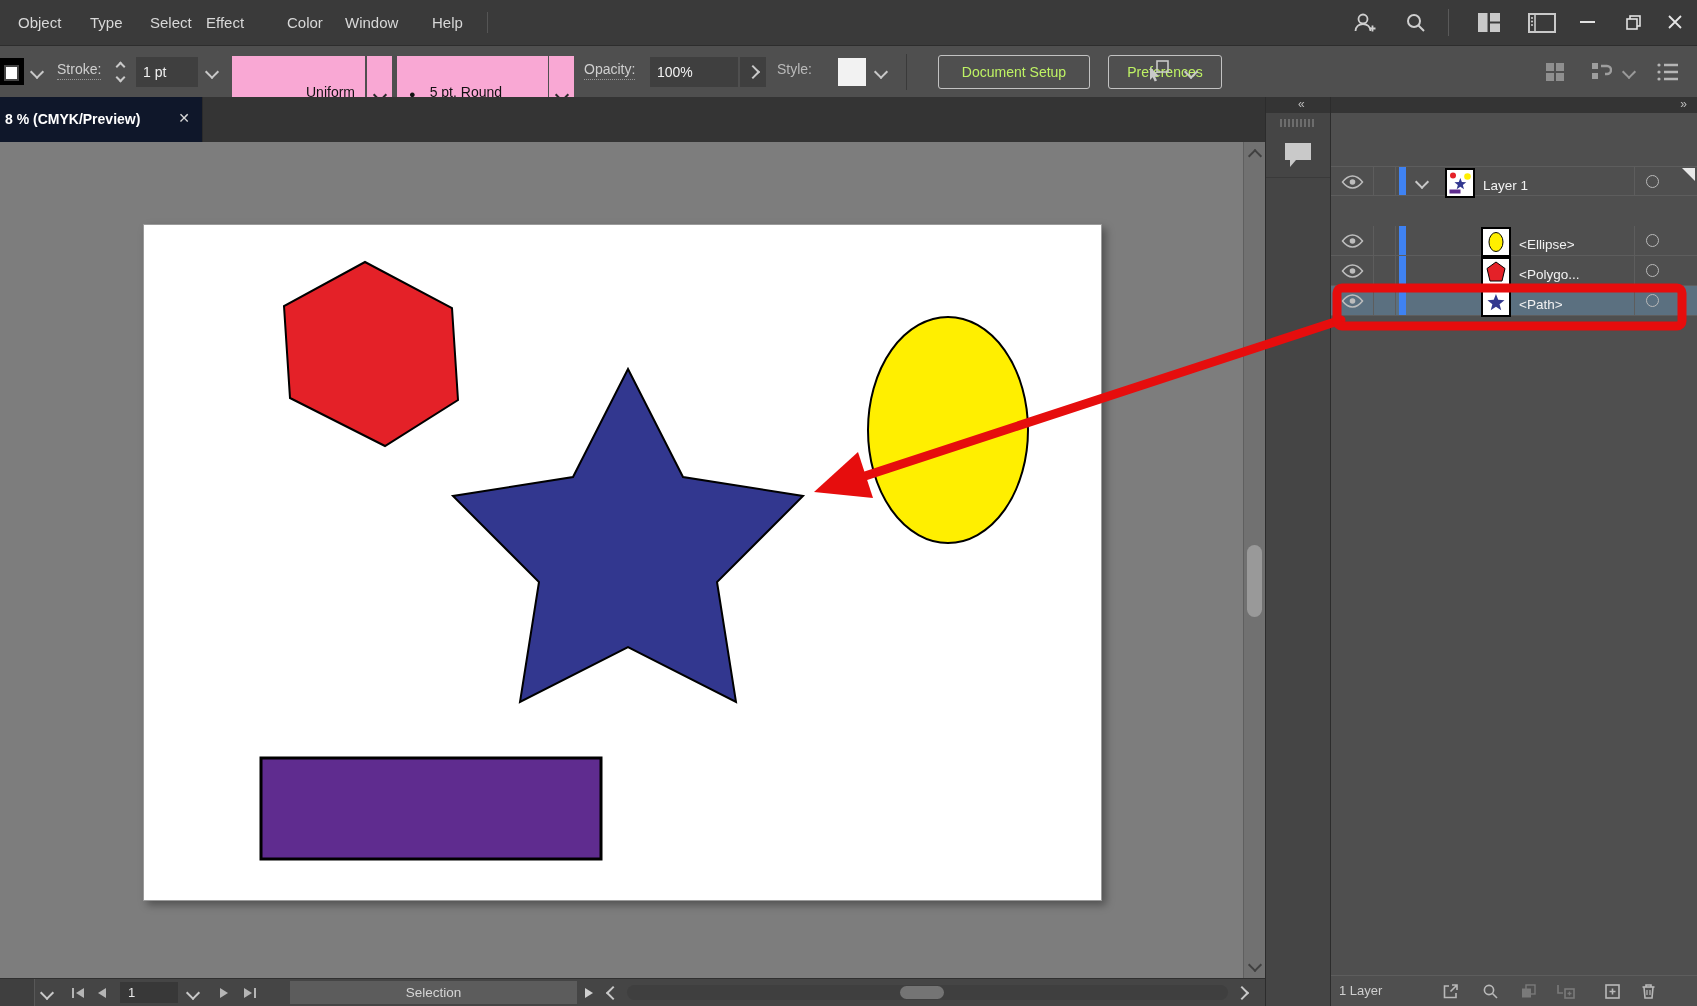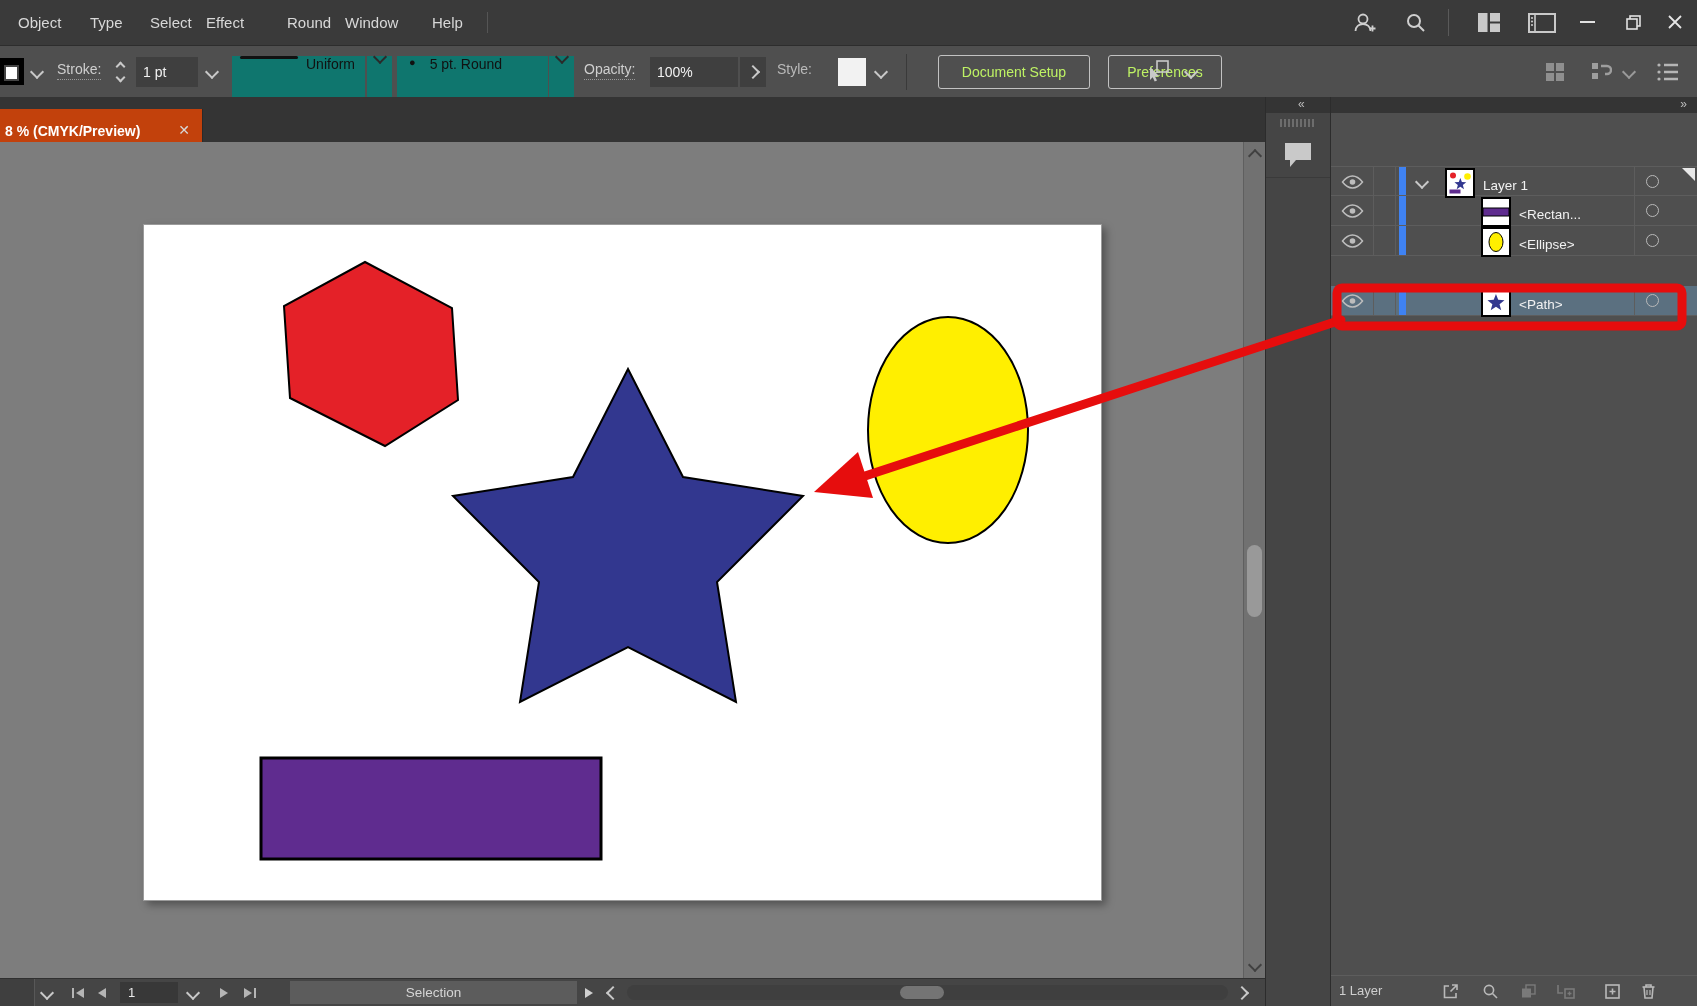--- a/index.html
+++ b/index.html
@@ -20,26 +20,26 @@
   .tri.r{border-width:5px 0 5px 8px;border-color:transparent transparent transparent #b5b5b5;}
   .tri.l{border-width:5px 8px 5px 0;border-color:transparent #b5b5b5 transparent transparent;}
   .vbar{display:inline-block;width:2px;height:10px;background:#b5b5b5;}
   
   #menubar{left:0;top:0;width:1697px;height:45px;background:#3a3a3a;}
   .menu-item{position:absolute;top:0;height:45px;line-height:45px;font-size:15px;color:#d8d8d8;cursor:default;}
   
   #toolbar{left:0;top:45px;width:1697px;height:52px;background:#4f4f4f;border-top:1px solid #2d2d2d;box-sizing:border-box;}
   .tb-label{position:absolute;top:15px;font-size:14px;color:#cfcfcf;border-bottom:1px dotted #9a9a9a;padding-bottom:2px;}
   .tb-field{position:absolute;top:11px;height:30px;line-height:30px;background:#3f3f3f;color:#f2f2f2;font-size:14px;padding-left:7px;box-sizing:border-box;}
-  .tb-white{position:absolute;top:10px;height:44px;background:#0f766e;color:#111;font-size:14px;display:flex;align-items:flex-start;box-sizing:border-box;}
+  .tb-white{position:absolute;top:10px;height:44px;background:#f9a8d4;color:#111;font-size:14px;display:flex;align-items:flex-end;box-sizing:border-box;}
   .tb-btn{position:absolute;top:9px;height:34px;line-height:32px;border:1px solid #c2c2c2;border-radius:3px;color:#bef264;font-size:14px;text-align:center;box-sizing:border-box;}
   .chev-btn{position:absolute;top:14px;width:26px;height:24px;display:flex;align-items:center;justify-content:center;}
   
   #tabstrip{left:0;top:97px;width:1697px;height:45px;background:#343434;}
-  #doctab{position:absolute;left:0;top:12px;width:203px;height:45px;background:#c2410c;border-right:1px solid #2a2a2a;box-sizing:border-box;}
+  #doctab{position:absolute;left:0;top:0;width:203px;height:45px;background:#0f172a;border-right:1px solid #2a2a2a;box-sizing:border-box;}
   #doctab .title{position:absolute;left:5px;top:0;width:166px;height:45px;line-height:45px;font-size:14px;font-weight:bold;color:#fff;white-space:nowrap;overflow:hidden;}
   #doctab .x{position:absolute;right:12px;top:13px;font-size:14px;color:#d8d8d8;}
   
   #canvas{left:0;top:142px;width:1243px;height:836px;background:#7d7d7d;overflow:hidden;}
   #artboard{position:absolute;left:143px;top:82px;width:959px;height:677px;background:#ffffff;border:1px solid #9b9b9b;box-shadow:4px 4px 8px rgba(0,0,0,.35);box-sizing:border-box;}
   
   #vscroll{left:1243px;top:142px;width:22px;height:836px;background:#717171;border-left:1px solid #5f5f5f;box-sizing:border-box;}
   #vthumb{position:absolute;left:3px;top:403px;width:15px;height:72px;background:#999;border-radius:8px;}
   
   #dock{left:1265px;top:97px;width:65px;height:909px;background:#454545;border-left:1px solid #2c2c2c;box-sizing:border-box;}
@@ -84,21 +84,21 @@
 </head>
 <body>
 
 <div id="app">
 
   <div class="abs" id="menubar">
     <span class="menu-item" style="left:18px">Object</span>
     <span class="menu-item" style="left:90px">Type</span>
     <span class="menu-item" style="left:150px">Select</span>
     <span class="menu-item" style="left:206px">Effect</span>
-    <span class="menu-item" style="left:287px">Round</span>
+    <span class="menu-item" style="left:287px">Color</span>
     <span class="menu-item" style="left:345px">Window</span>
     <span class="menu-item" style="left:432px">Help</span>
     <div class="abs" style="left:487px;top:12px;width:1px;height:21px;background:#555;"></div>
 
     <svg class="abs" style="left:1352px;top:10px" width="26" height="26" viewBox="0 0 26 26">
       <circle cx="11" cy="9" r="4.5" fill="none" stroke="#cfcfcf" stroke-width="1.8"></circle>
       <path d="M3.5 21c0-4.4 3.4-7 7.5-7s7.5 2.6 7.5 7" fill="none" stroke="#cfcfcf" stroke-width="1.8"></path>
       <path d="M17.5 18.5h6M20.5 15.5v6" stroke="#cfcfcf" stroke-width="1.8"></path>
     </svg>
     <svg class="abs" style="left:1404px;top:11px" width="24" height="24" viewBox="0 0 24 24">
@@ -266,52 +266,52 @@
           <circle cx="20.5" cy="6.5" r="3.3" fill="#ffef00"></circle>
           <polygon points="13,6 15,11.2 20.6,11.5 16.2,15.1 17.7,20.5 13,17.4 8.3,20.5 9.8,15.1 5.4,11.5 11,11.2" fill="#32378f" transform="translate(3.2,3.2) scale(0.78)"></polygon>
           <rect x="2.5" y="19.5" width="11" height="4" fill="#5f2c8f"></rect>
         </svg>
         <span class="lbl" style="left:152px">Layer 1</span>
         <span class="cdiv" style="left:303px"></span>
         <span class="target"></span>
         <span class="corner" style="top:1px"></span>
       </div>
 
-      <div class="lrow" style="top:54px">
-        <svg class="eye" width="23" height="14" viewBox="0 0 23 14">
-          <path d="M1.5 7C4.8 2.8 8.8 1 11.5 1s6.7 1.8 10 6c-3.3 4.2-7.3 6-10 6s-6.7-1.8-10-6z" fill="none" stroke="#bdbdbd" stroke-width="1.5"></path>
-          <circle cx="11.5" cy="7" r="2.8" fill="#bdbdbd"></circle>
-        </svg>
-        <span class="cdiv" style="left:42px"></span>
-          <span class="cdiv" style="left:64px"></span>
-        <span class="bluebar"></span>
-        <svg class="thumb" style="left:150px" viewBox="0 0 26 26">
-          <rect x="0" y="9" width="26" height="8" fill="#5f2c8f" stroke="#000" stroke-width="1"></rect>
-        </svg>
-        <span class="lbl" style="left:188px">&lt;Rectan...</span>
-        <span class="cdiv" style="left:303px"></span>
-        <span class="target"></span>
-      </div>
 
       <div class="lrow" style="top:84px">
         <svg class="eye" width="23" height="14" viewBox="0 0 23 14">
           <path d="M1.5 7C4.8 2.8 8.8 1 11.5 1s6.7 1.8 10 6c-3.3 4.2-7.3 6-10 6s-6.7-1.8-10-6z" fill="none" stroke="#bdbdbd" stroke-width="1.5"></path>
           <circle cx="11.5" cy="7" r="2.8" fill="#bdbdbd"></circle>
         </svg>
         <span class="cdiv" style="left:42px"></span>
           <span class="cdiv" style="left:64px"></span>
         <span class="bluebar"></span>
         <svg class="thumb" style="left:150px" viewBox="0 0 26 26">
           <ellipse cx="13" cy="13" rx="7" ry="9.5" fill="#ffef00" stroke="#000" stroke-width="1"></ellipse>
         </svg>
         <span class="lbl" style="left:188px">&lt;Ellipse&gt;</span>
         <span class="cdiv" style="left:303px"></span>
         <span class="target"></span>
       </div>
 
+      <div class="lrow" style="top:114px">
+        <svg class="eye" width="23" height="14" viewBox="0 0 23 14">
+          <path d="M1.5 7C4.8 2.8 8.8 1 11.5 1s6.7 1.8 10 6c-3.3 4.2-7.3 6-10 6s-6.7-1.8-10-6z" fill="none" stroke="#bdbdbd" stroke-width="1.5"></path>
+          <circle cx="11.5" cy="7" r="2.8" fill="#bdbdbd"></circle>
+        </svg>
+        <span class="cdiv" style="left:42px"></span>
+          <span class="cdiv" style="left:64px"></span>
+        <span class="bluebar"></span>
+        <svg class="thumb" style="left:150px" viewBox="0 0 26 26">
+          <polygon points="13,3 22,9.5 19,22 7,22 4,9.5" fill="#e42128" stroke="#000" stroke-width="1"></polygon>
+        </svg>
+        <span class="lbl" style="left:188px">&lt;Polygo...</span>
+        <span class="cdiv" style="left:303px"></span>
+        <span class="target"></span>
+      </div>
 
       <div class="lrow selected" style="top:144px">
         <svg class="eye" width="23" height="14" viewBox="0 0 23 14">
           <path d="M1.5 7C4.8 2.8 8.8 1 11.5 1s6.7 1.8 10 6c-3.3 4.2-7.3 6-10 6s-6.7-1.8-10-6z" fill="none" stroke="#bdbdbd" stroke-width="1.5"></path>
           <circle cx="11.5" cy="7" r="2.8" fill="#bdbdbd"></circle>
         </svg>
         <span class="cdiv" style="left:42px"></span>
           <span class="cdiv" style="left:64px"></span>
         <span class="bluebar"></span>
         <svg class="thumb" style="left:150px" viewBox="0 0 26 26">

